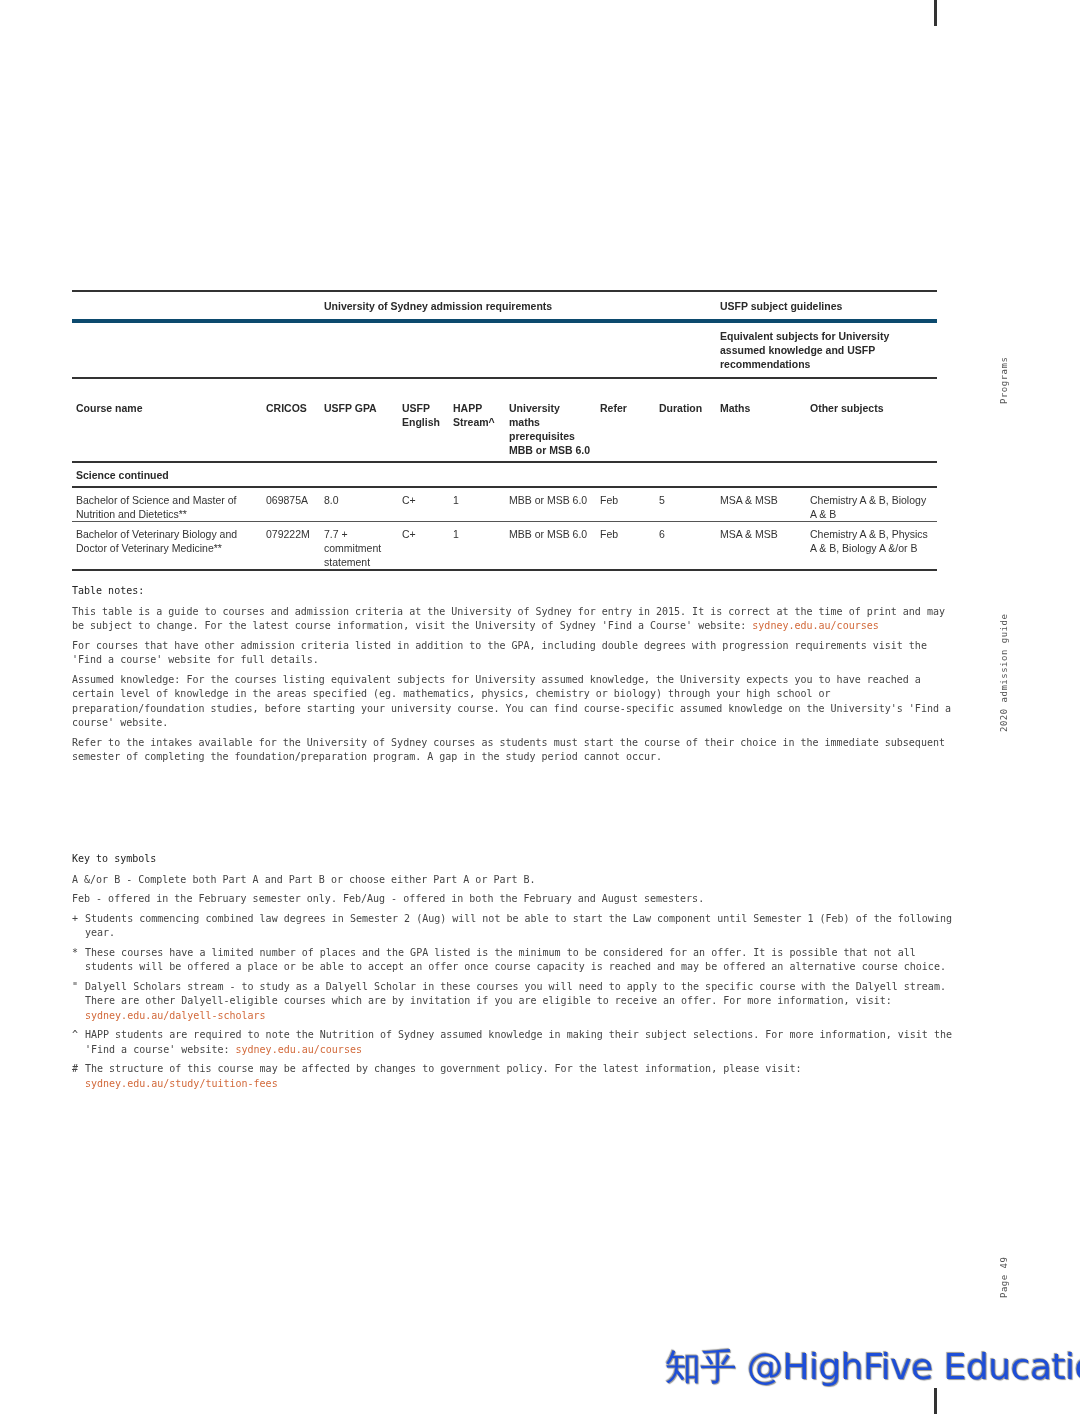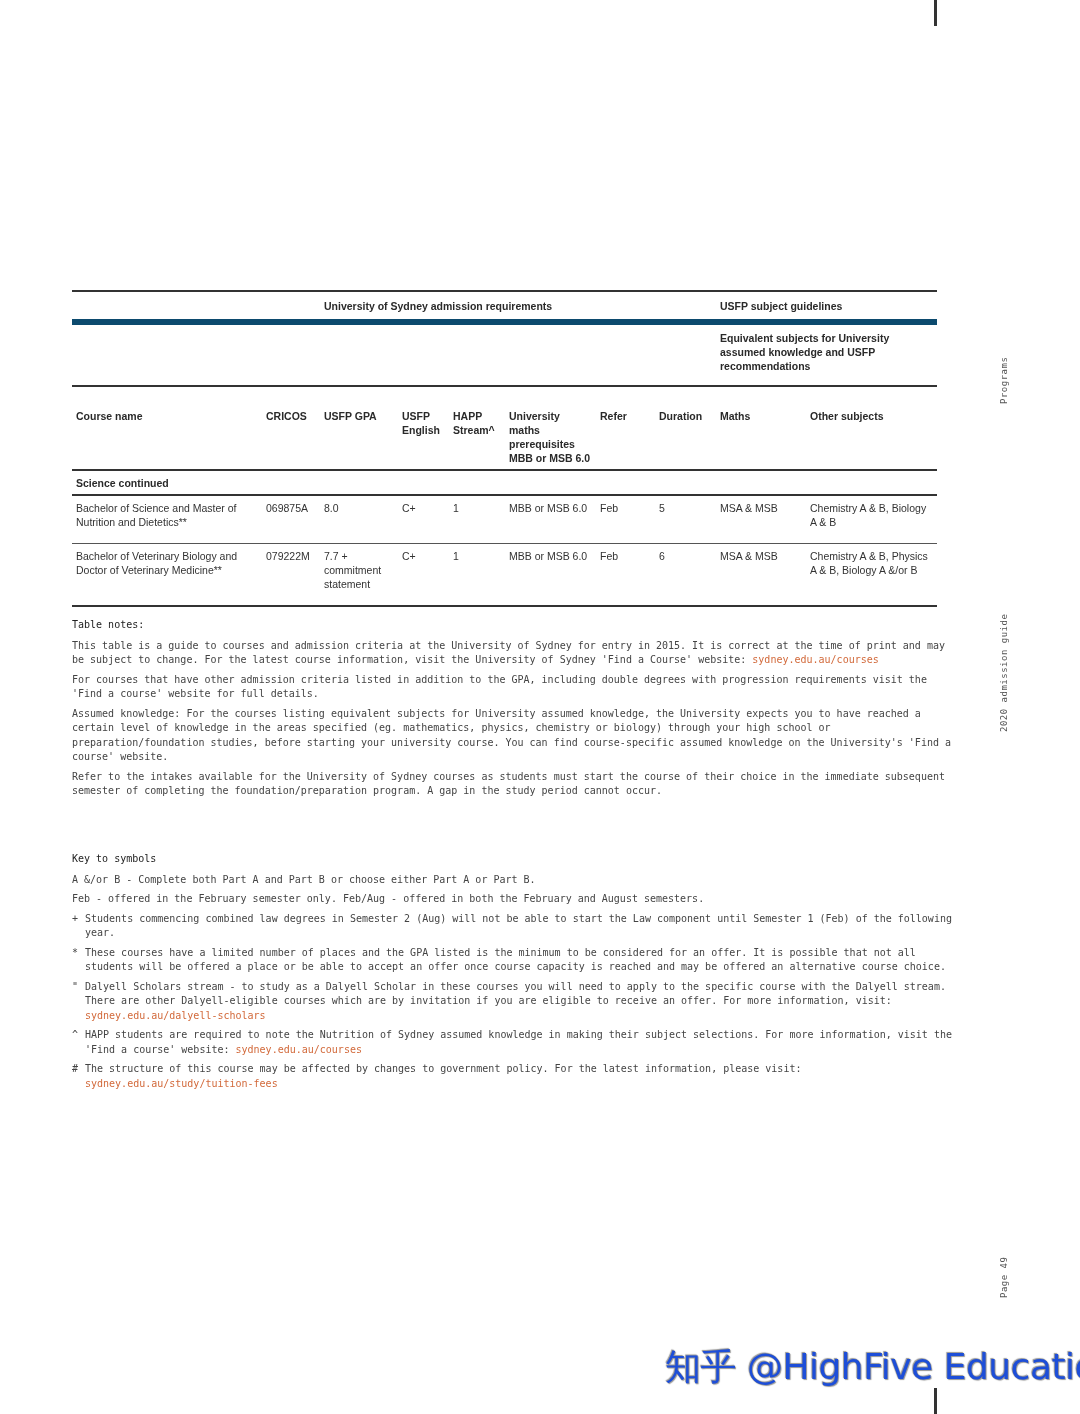--- a/index.html
+++ b/index.html
@@ -10,25 +10,25 @@
   .crop-mark { position:absolute; width:3px; background:#333; }
   .crop-top { left:934px; top:0; height:26px; }
   .crop-bottom { left:934px; top:1388px; height:26px; }
 
   table.adm {
     position:absolute; left:72px; top:290px; width:865px;
     border-collapse:collapse; font-size:10.5px; line-height:14px; color:#333;
   }
   table.adm td, table.adm th { text-align:left; vertical-align:top; padding:0 4px; font-weight:normal; }
   table.adm th { font-weight:bold; color:#2a2a2a; }
-  tr.group-row th { padding-top:7px; padding-bottom:6px; border-top:2.5px solid #333; border-bottom:6px solid #0c4a6e; }
-  tr.sub-row th { padding-top:6px; padding-bottom:12px; border-bottom:2.5px solid #333; height:26px; }
+  tr.group-row th { padding-top:7px; padding-bottom:6px; border-top:2.5px solid #333; border-bottom:4px solid #0c4a6e; }
+  tr.sub-row th { padding-top:6px; padding-bottom:6px; border-bottom:2.5px solid #333; height:26px; }
   tr.col-row th { padding-top:22px; padding-bottom:4px; border-bottom:2px solid #333; height:48px; }
   tr.section-row th { padding-top:5px; padding-bottom:4px; border-bottom:2px solid #333; }
-  tr.data-row td { padding-top:5px; padding-bottom:14px; border-bottom:1.5px solid #555; }
+  tr.data-row td { padding-top:5px; padding-bottom:0; border-bottom:1.5px solid #555; }
   tr.data-row:last-child td { border-bottom:2.5px solid #333; }
 
   .side-text {
     position:absolute; font-family:"DejaVu Sans Mono", monospace; font-size:9px; color:#555;
     transform:rotate(-90deg); transform-origin:left top; white-space:nowrap; letter-spacing:0.5px;
   }
 
   .notes {
     position:absolute; left:72px; width:880px;
     font-family:"DejaVu Sans Mono", monospace; font-size:10px; line-height:14.5px; color:#444;
@@ -111,21 +111,21 @@
     <td>1</td>
     <td>MBB or MSB 6.0</td>
     <td>Feb</td>
     <td>6</td>
     <td>MSA &amp; MSB</td>
     <td>Chemistry A &amp; B, Physics A &amp; B, Biology A &amp;/or B</td>
   </tr>
 </tbody>
   </table>
 
-<div class="notes" style="top:618px;">
+<div class="notes" style="top:584px;">
   <p class="head">Table notes:</p>
   <p><span>This table is a guide to courses and admission criteria at the University of Sydney for entry in 2015. It is correct at the time of print and may be subject to change. For the latest course information, visit the University of Sydney 'Find a Course' website: </span><span class="link">sydney.edu.au/courses</span></p>
   <p>For courses that have other admission criteria listed in addition to the GPA, including double degrees with progression requirements visit the 'Find a course' website for full details.</p>
   <p>Assumed knowledge: For the courses listing equivalent subjects for University assumed knowledge, the University expects you to have reached a certain level of knowledge in the areas specified (eg. mathematics, physics, chemistry or biology) through your high school or preparation/foundation studies, before starting your university course. You can find course-specific assumed knowledge on the University's 'Find a course' website.</p>
   <p>Refer to the intakes available for the University of Sydney courses as students must start the course of their choice in the immediate subsequent semester of completing the foundation/preparation program. A gap in the study period cannot occur.</p>
 </div>
 
 <div class="notes" style="top:837px;margin-top:15px;">
   <p class="head">Key to symbols</p>
   <p>A &amp;/or B - Complete both Part A and Part B or choose either Part A or Part B.</p>

